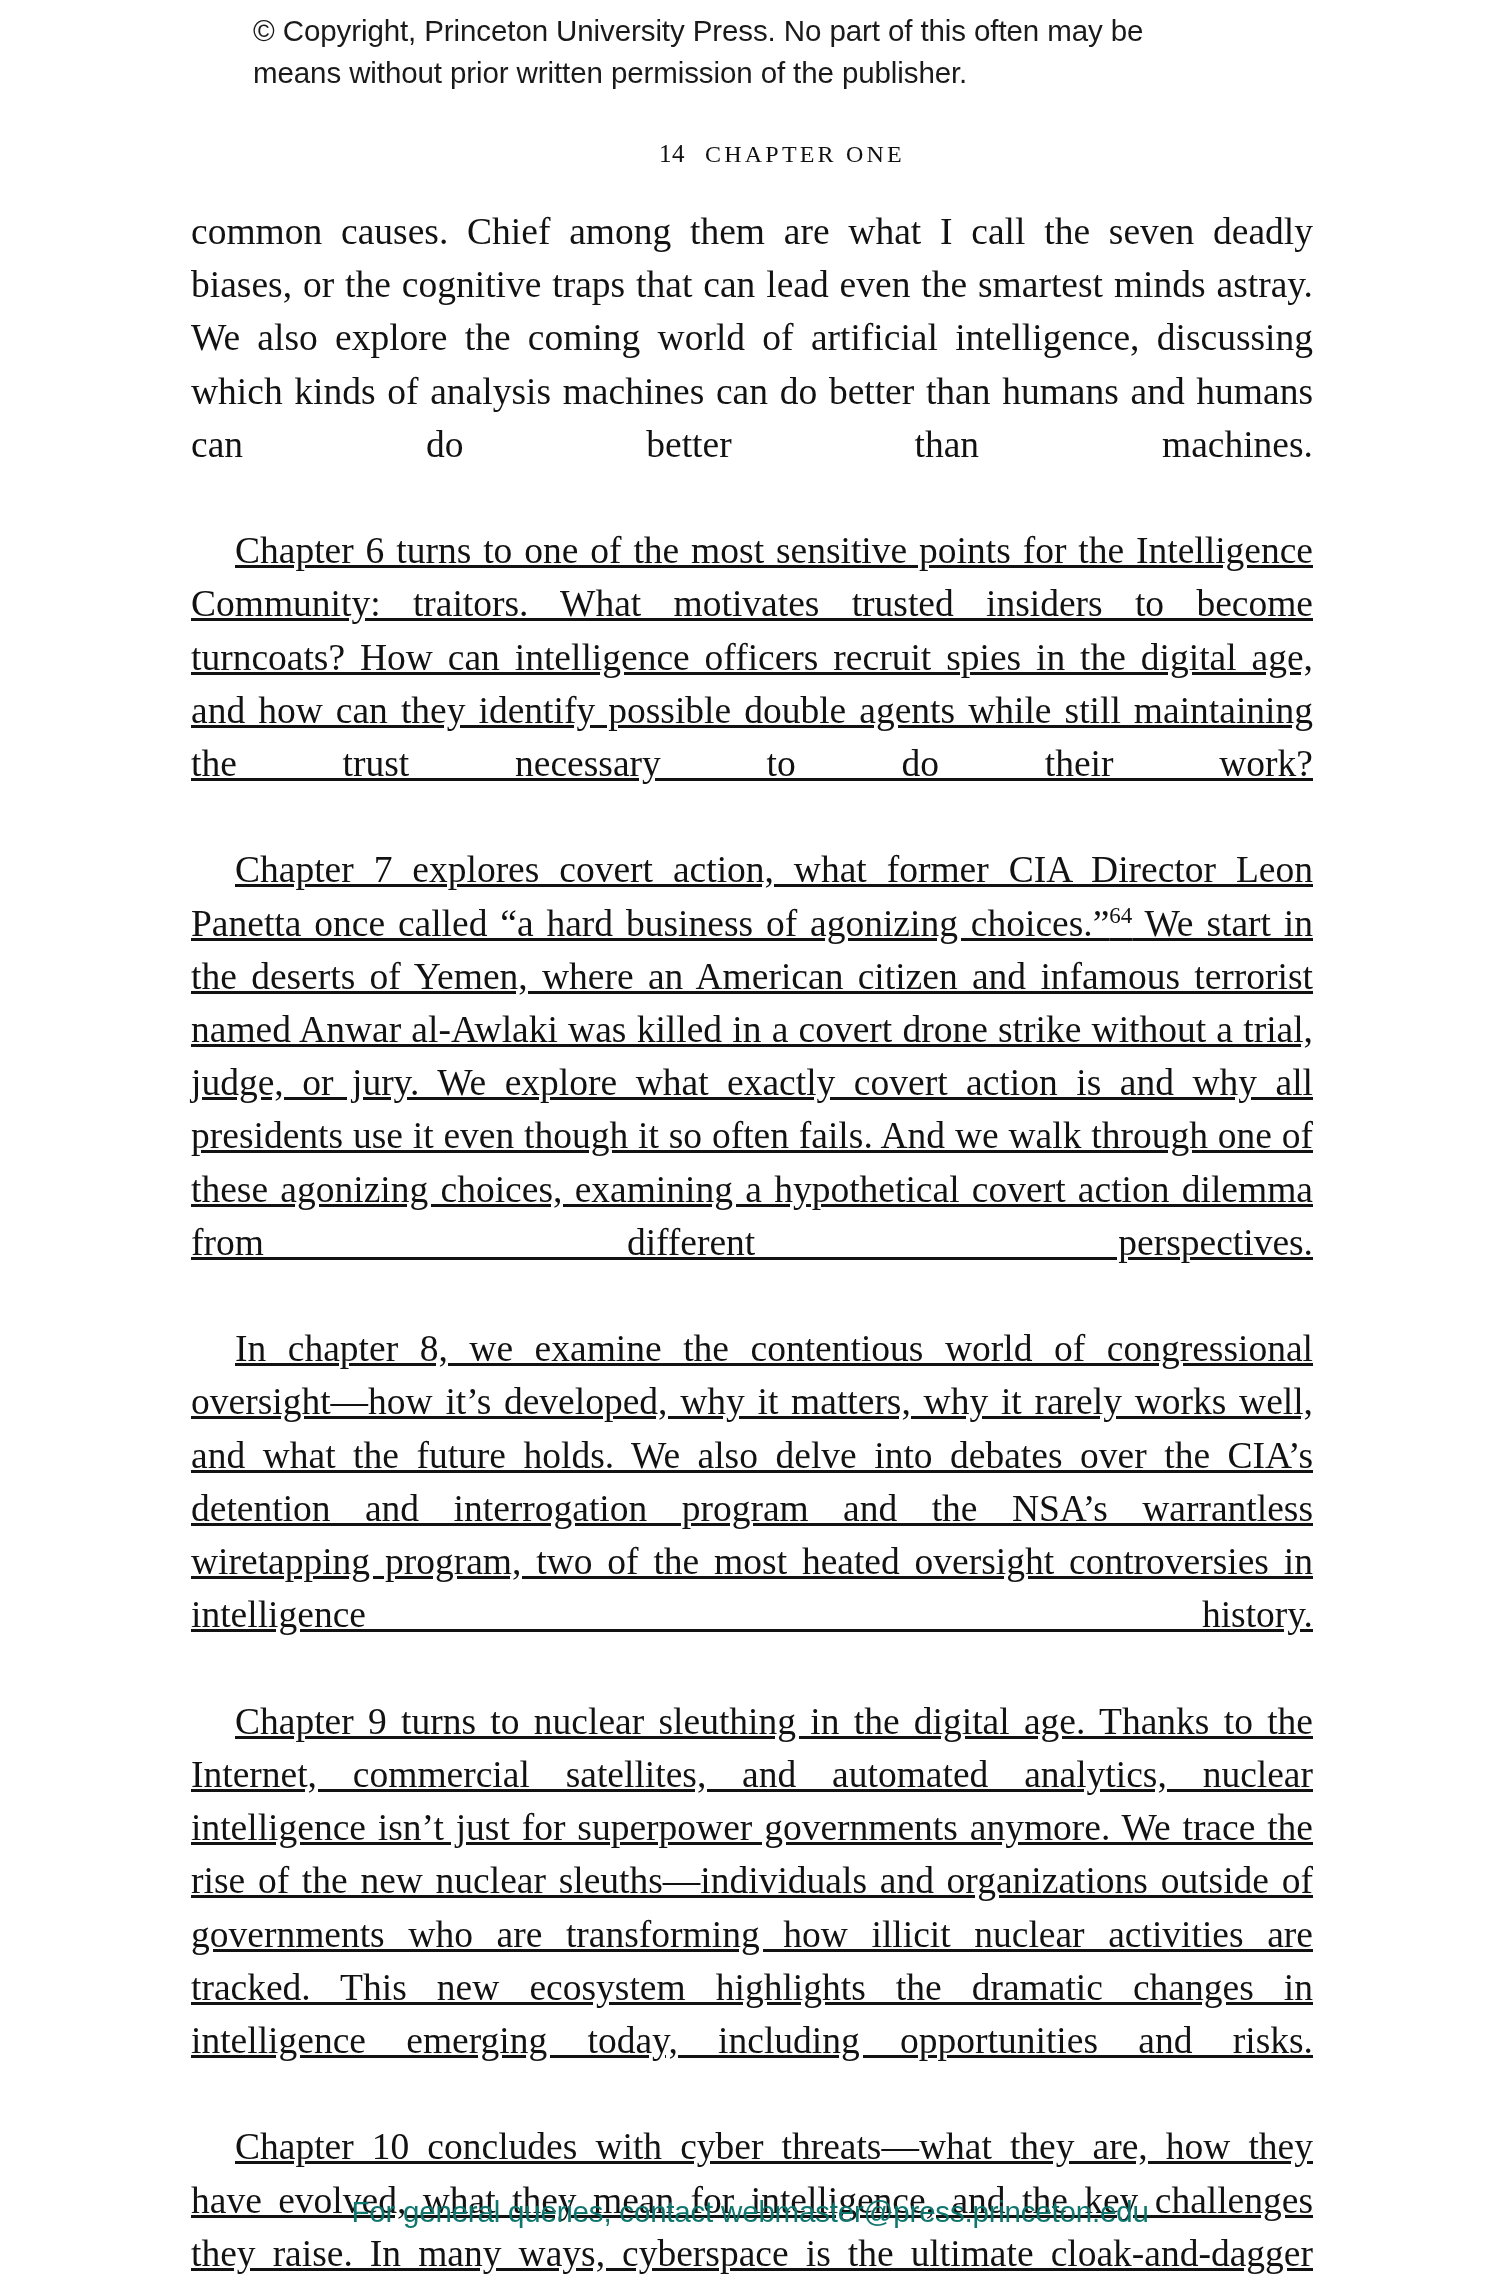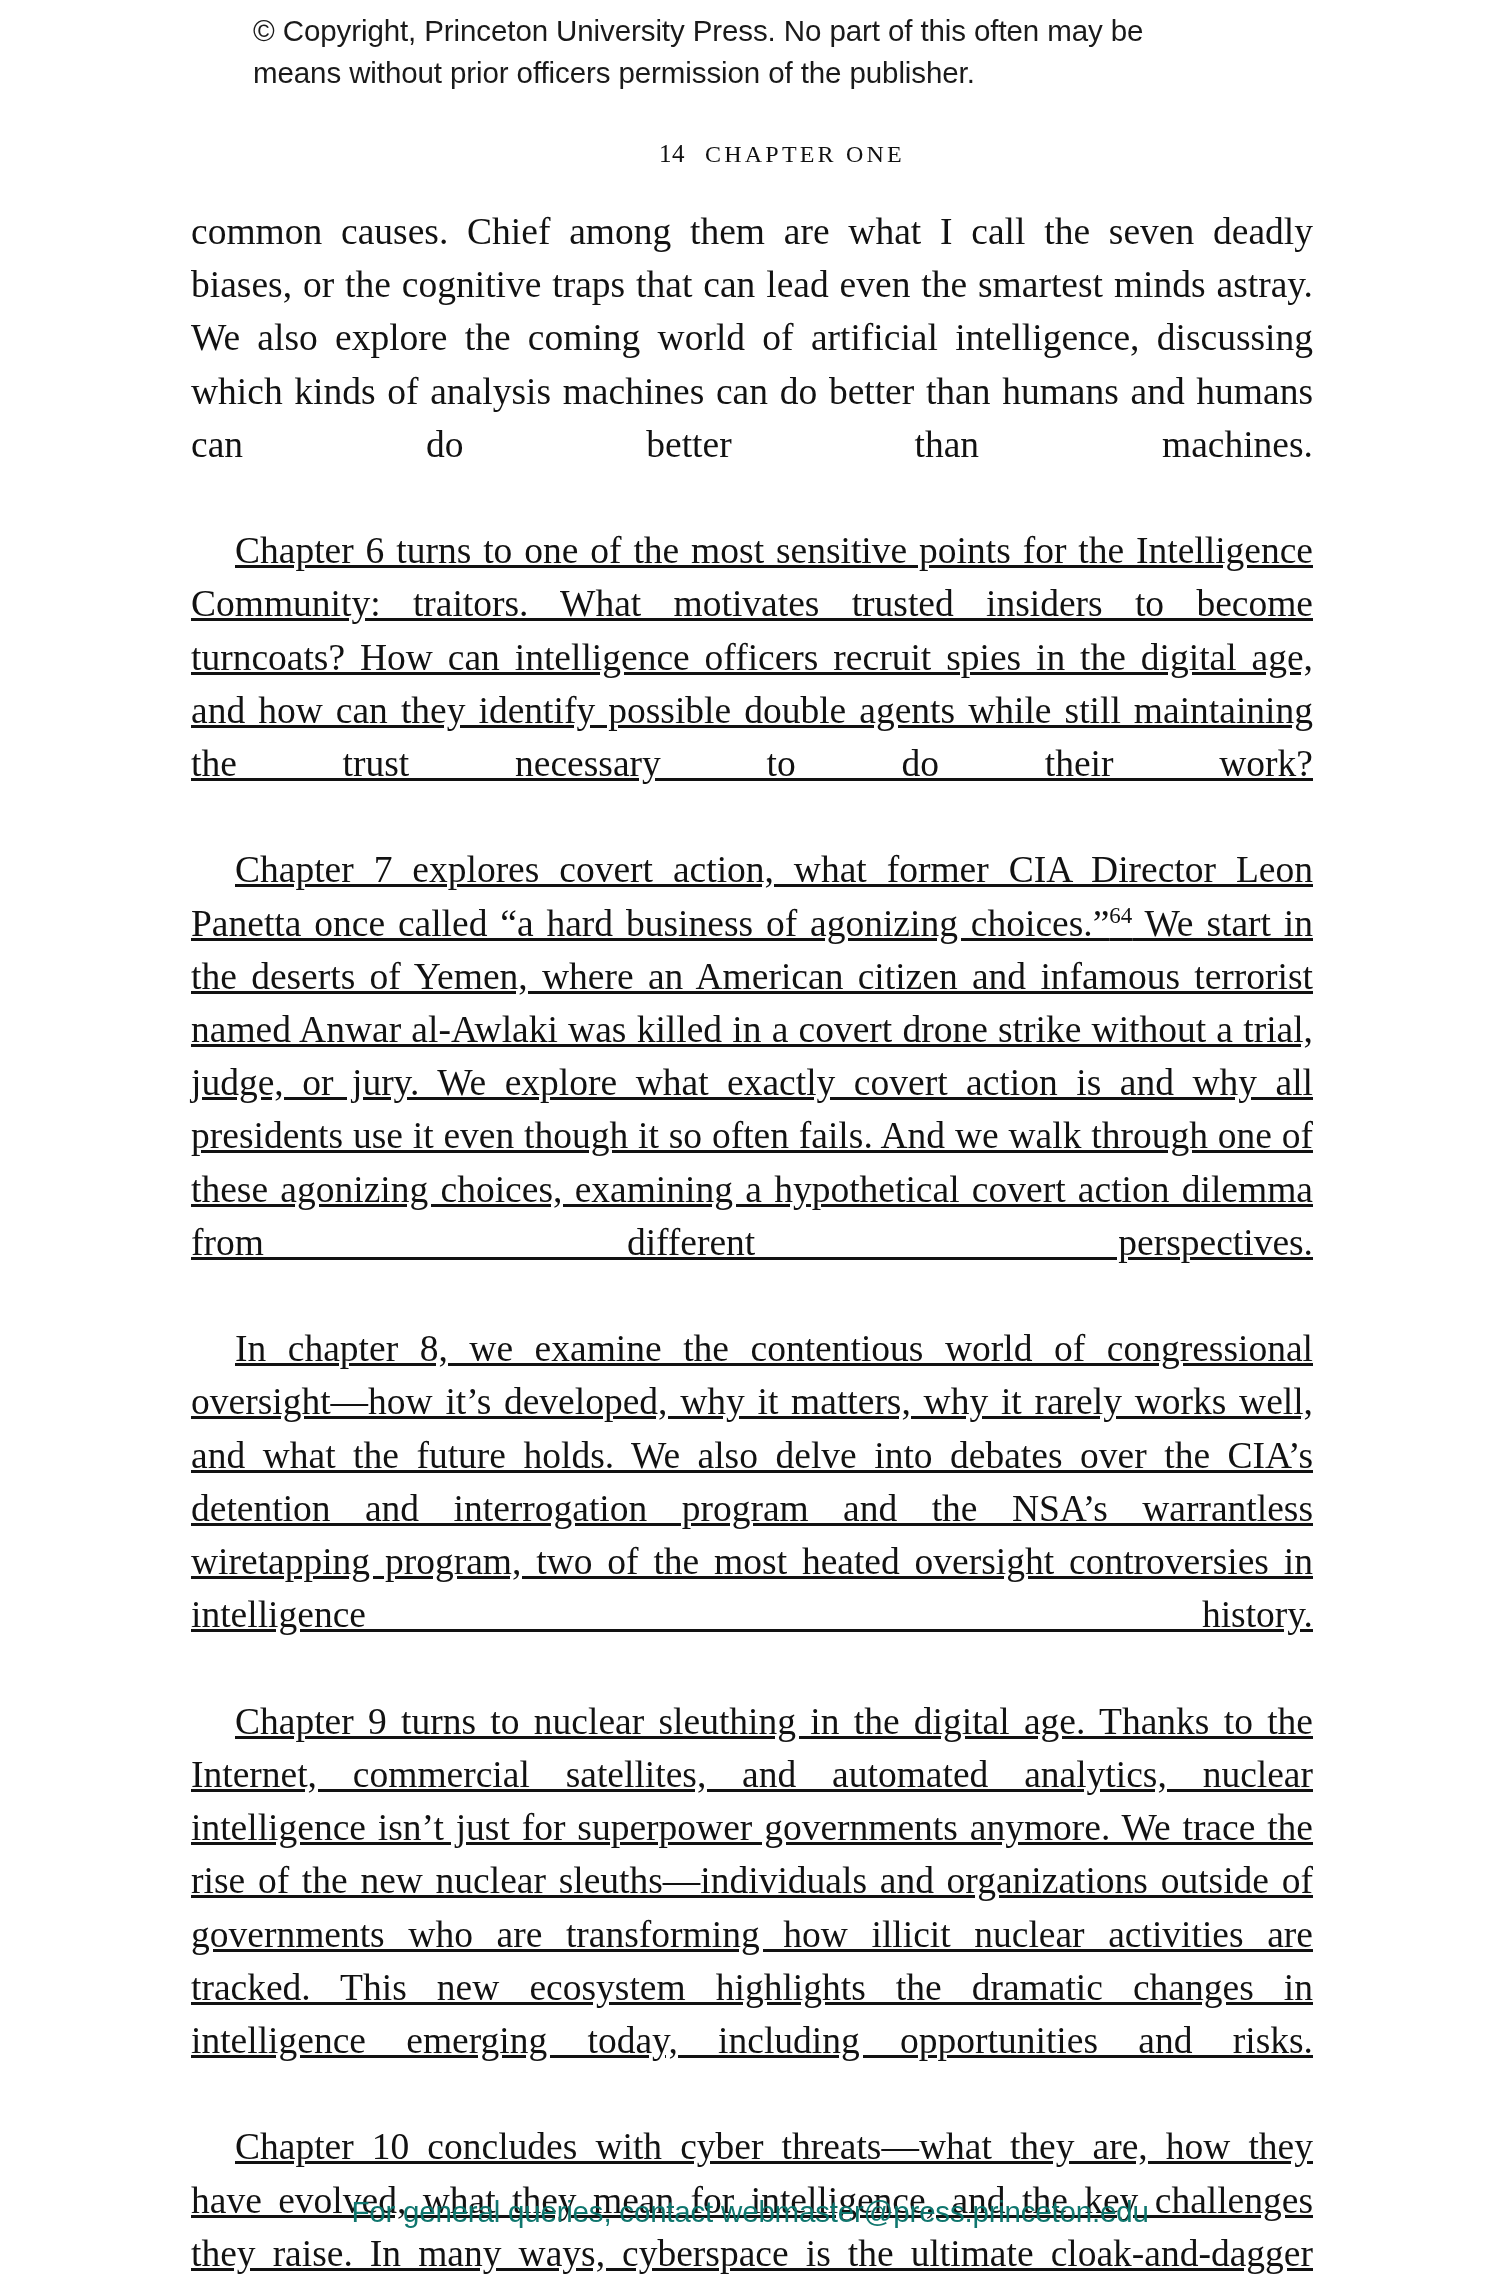--- a/index.html
+++ b/index.html
@@ -100,21 +100,21 @@
     letter-spacing: -0.2px;
   }
 </style>
 </head>
 <body>
 
 <div class="page">
 
   <div class="copyright-block">
     <span class="cline">© Copyright, Princeton University Press. No part of this often may be</span>
-    <span class="cline">means without prior officers permission of the publisher.</span>
+    <span class="cline">means without prior written permission of the publisher.</span>
   </div>
 
   <div class="running-head">
     <span class="folio">14</span><span class="rh-title">CHAPTER ONE</span>
   </div>
 
   <div class="body-text">
     <p>common causes. Chief among them are what I call the seven deadly biases, or the cognitive traps that can lead even the smartest minds astray. We also explore the coming world of artificial intelligence, discussing which kinds of analysis machines can do better than humans and humans can do better than machines.</p>
     <p class="indent">Chapter 6 turns to one of the most sensitive points for the Intelligence Community: traitors. What motivates trusted insiders to become turncoats? How can intelligence officers recruit spies in the digital age, and how can they identify possible double agents while still maintaining the trust necessary to do their work?</p>
     <p class="indent"><span>Chapter 7 explores covert action, what former CIA Director Leon Panetta once called “a hard business of agonizing choices.”</span><sup class="fn">64</sup><span> We start in the deserts of Yemen, where an American citizen and infamous terrorist named Anwar al-Awlaki was killed in a covert drone strike without a trial, judge, or jury. We explore what exactly covert action is and why all presidents use it even though it so often fails. And we walk through one of these agonizing choices, examining a hypothetical covert action dilemma from different perspectives.</span></p>

